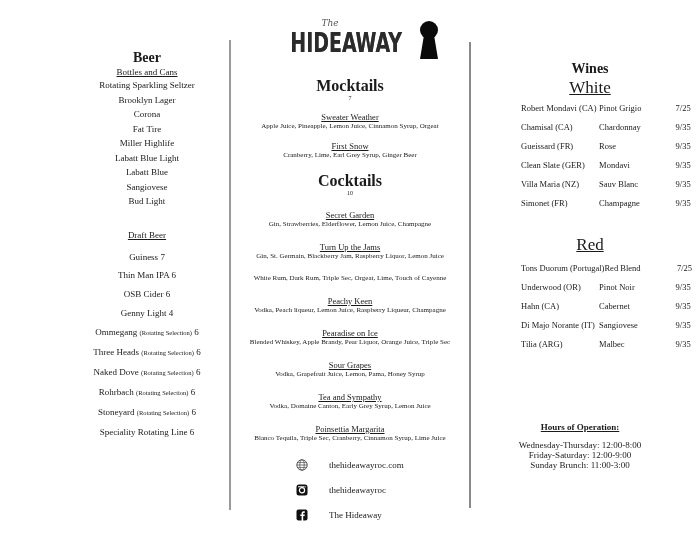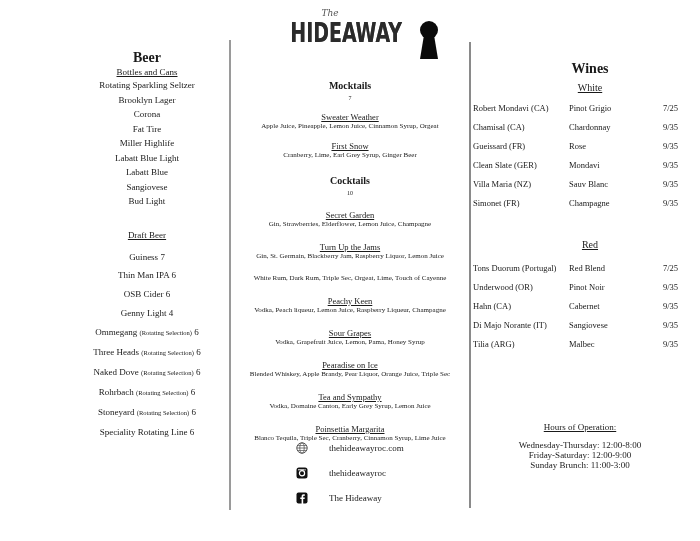--- a/index.html
+++ b/index.html
@@ -1,20 +1,20 @@
 <!DOCTYPE html>
 <html><head>
   <meta charset="utf-8">
   <style>
     * { box-sizing: border-box; margin: 0; padding: 0; }
     html, body { width: 700px; height: 541px; background: #ffffff; overflow: hidden; }
     body { position: relative; font-family: "Liberation Serif", "DejaVu Serif", serif; color: #1a1a1a; }
 
     
-    .logo { position: absolute; left: 278px; top: 8px; width: 112px; height: 50px; text-align: center; }
+    .logo { position: absolute; left: 278px; top: 18px; width: 112px; height: 50px; text-align: center; }
     .logo-the { display: block; font-family: "DejaVu Serif", serif; font-style: italic; font-size: 9px; color: #555; line-height: 10px; margin-left: -8px; }
     .logo-main { display: block; font-family: "DejaVu Sans Condensed", "DejaVu Sans", sans-serif; font-weight: bold; font-size: 27px; letter-spacing: 0px; color: #2b2b2b; line-height: 30px; transform: scaleX(0.78); transform-origin: center; text-shadow: 0 0 0.6px #666; }
     .keyhole { position: absolute; left: 418px; top: 20px; width: 22px; height: 40px; }
 
     
     .divider { position: absolute; width: 2px; background: #9a9a9a; }
     .divider.left { left: 229px; top: 40px; height: 470px; }
     .divider.right { left: 469px; top: 42px; height: 466px; background: #8a8a8a; }
 
     
@@ -23,47 +23,47 @@
     .sub-head { text-decoration: underline; font-size: 9px; line-height: 12px; }
     .beer-list { list-style: none; }
     .beer-list li { font-size: 9px; line-height: 14.5px; white-space: nowrap; }
     .draft-head { margin-top: 20px; text-decoration: underline; font-size: 9px; line-height: 12px; }
     .draft-list { list-style: none; margin-top: 7px; }
     .draft-list li { font-size: 9px; line-height: 18.9px; white-space: nowrap; }
     .draft-list li .note { font-size: 6.5px; }
 
     
     .mid { position: absolute; left: 236px; top: 78px; width: 228px; text-align: center; }
-    .mid-title { font-weight: bold; font-size: 10px; line-height: 16px; }
+    .mid-title { font-weight: bold; font-size: 16px; line-height: 16px; }
     .mid-price { font-size: 6px; line-height: 8px; }
     .drink { margin-top: 10px; }
     .drink-name { text-decoration: underline; font-size: 8.5px; line-height: 10px; }
     .drink-ing { font-size: 7px; line-height: 9px; white-space: nowrap; }
     .cocktail-block { margin-top: 13px; }
     .cocktail-block .drink { margin-top: 13px; }
 
-    .social { position: absolute; left: 296px; top: 435px; width: 150px; }
+    .social { position: absolute; left: 296px; top: 452px; width: 150px; }
     .social-row { display: flex; align-items: center; height: 25px; }
     .social-icon { width: 12px; height: 12px; display: inline-block; }
     .social-text { margin-left: 21px; font-size: 9px; }
 
     
     .wines { position: absolute; left: 470px; top: 60px; width: 230px; }
     .wines .col-title { text-align: center; margin-left: 10px; font-size: 14px; }
-    .wine-sub { text-align: center; text-decoration: underline; font-size: 10px; line-height: 14px; margin-top: 4px; margin-left: 10px; }
-    .wine-table { margin-top: 3px; }
+    .wine-sub { text-align: center; text-decoration: underline; font-size: 17px; line-height: 14px; margin-top: 4px; margin-left: 10px; }
+    .wine-table { margin-top: 3px; padding-left: 48px; }
     .wine-row { display: flex; height: 19px; align-items: center; font-size: 8.5px; white-space: nowrap; }
     .wine-row .producer { width: 96px; margin-left: 3px; }
     .wine-row .varietal { width: 94px; }
     .wine-row .price { width: 30px; text-align: left; }
     .red-sub { margin-top: 26px; }
     .red-table { margin-top: 6px; }
 
     .hours { position: absolute; left: 500px; top: 421px; width: 160px; text-align: center; font-size: 9px; }
-    .hours-title { font-weight: normal; text-decoration: underline; font-size: 9px; line-height: 12px; margin-bottom: 7px; }
+    .hours-title { font-weight: bold; text-decoration: underline; font-size: 9px; line-height: 12px; margin-bottom: 7px; }
     .hours-line { line-height: 10px; }
   </style>
 </head>
 <body>
 
 <div class="logo">
   <span class="logo-the">The</span>
   <span class="logo-main">HIDEAWAY</span>
 </div>
 <svg class="keyhole" viewBox="0 0 22 40">
@@ -129,26 +129,26 @@
       <div class="drink-ing">Gin, St. Germain, Blackberry Jam, Raspberry Liquor, Lemon Juice</div>
     </div>
     <div class="drink">
       <div class="drink-ing">White Rum, Dark Rum, Triple Sec, Orgeat, Lime, Touch of Cayenne</div>
     </div>
     <div class="drink">
       <div class="drink-name">Peachy Keen</div>
       <div class="drink-ing">Vodka, Peach liqueur, Lemon Juice, Raspberry Liqueur, Champagne</div>
     </div>
     <div class="drink">
+      <div class="drink-name">Pearadise on Ice</div>
+      <div class="drink-ing">Blended Whiskey, Apple Brandy, Pear Liquor, Orange Juice, Triple Sec</div>
+    </div>
+    <div class="drink">
       <div class="drink-name">Sour Grapes</div>
       <div class="drink-ing">Vodka, Grapefruit Juice, Lemon, Pama, Honey Syrup</div>
-    </div>
-    <div class="drink">
-      <div class="drink-name">Pearadise on Ice</div>
-      <div class="drink-ing">Blended Whiskey, Apple Brandy, Pear Liquor, Orange Juice, Triple Sec</div>
     </div>
     <div class="drink">
       <div class="drink-name">Tea and Sympathy</div>
       <div class="drink-ing">Vodka, Domaine Canton, Early Grey Syrup, Lemon Juice</div>
     </div>
     <div class="drink">
       <div class="drink-name">Poinsettia Margarita</div>
       <div class="drink-ing">Blanco Tequila, Triple Sec, Cranberry, Cinnamon Syrup, Lime Juice</div>
     </div>
   </div>

